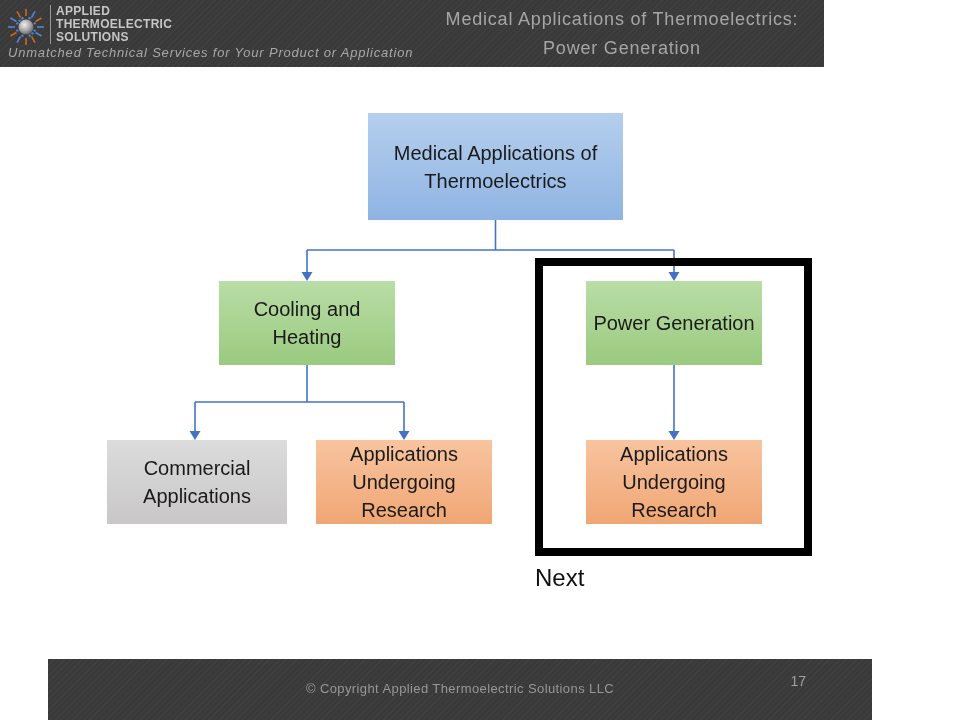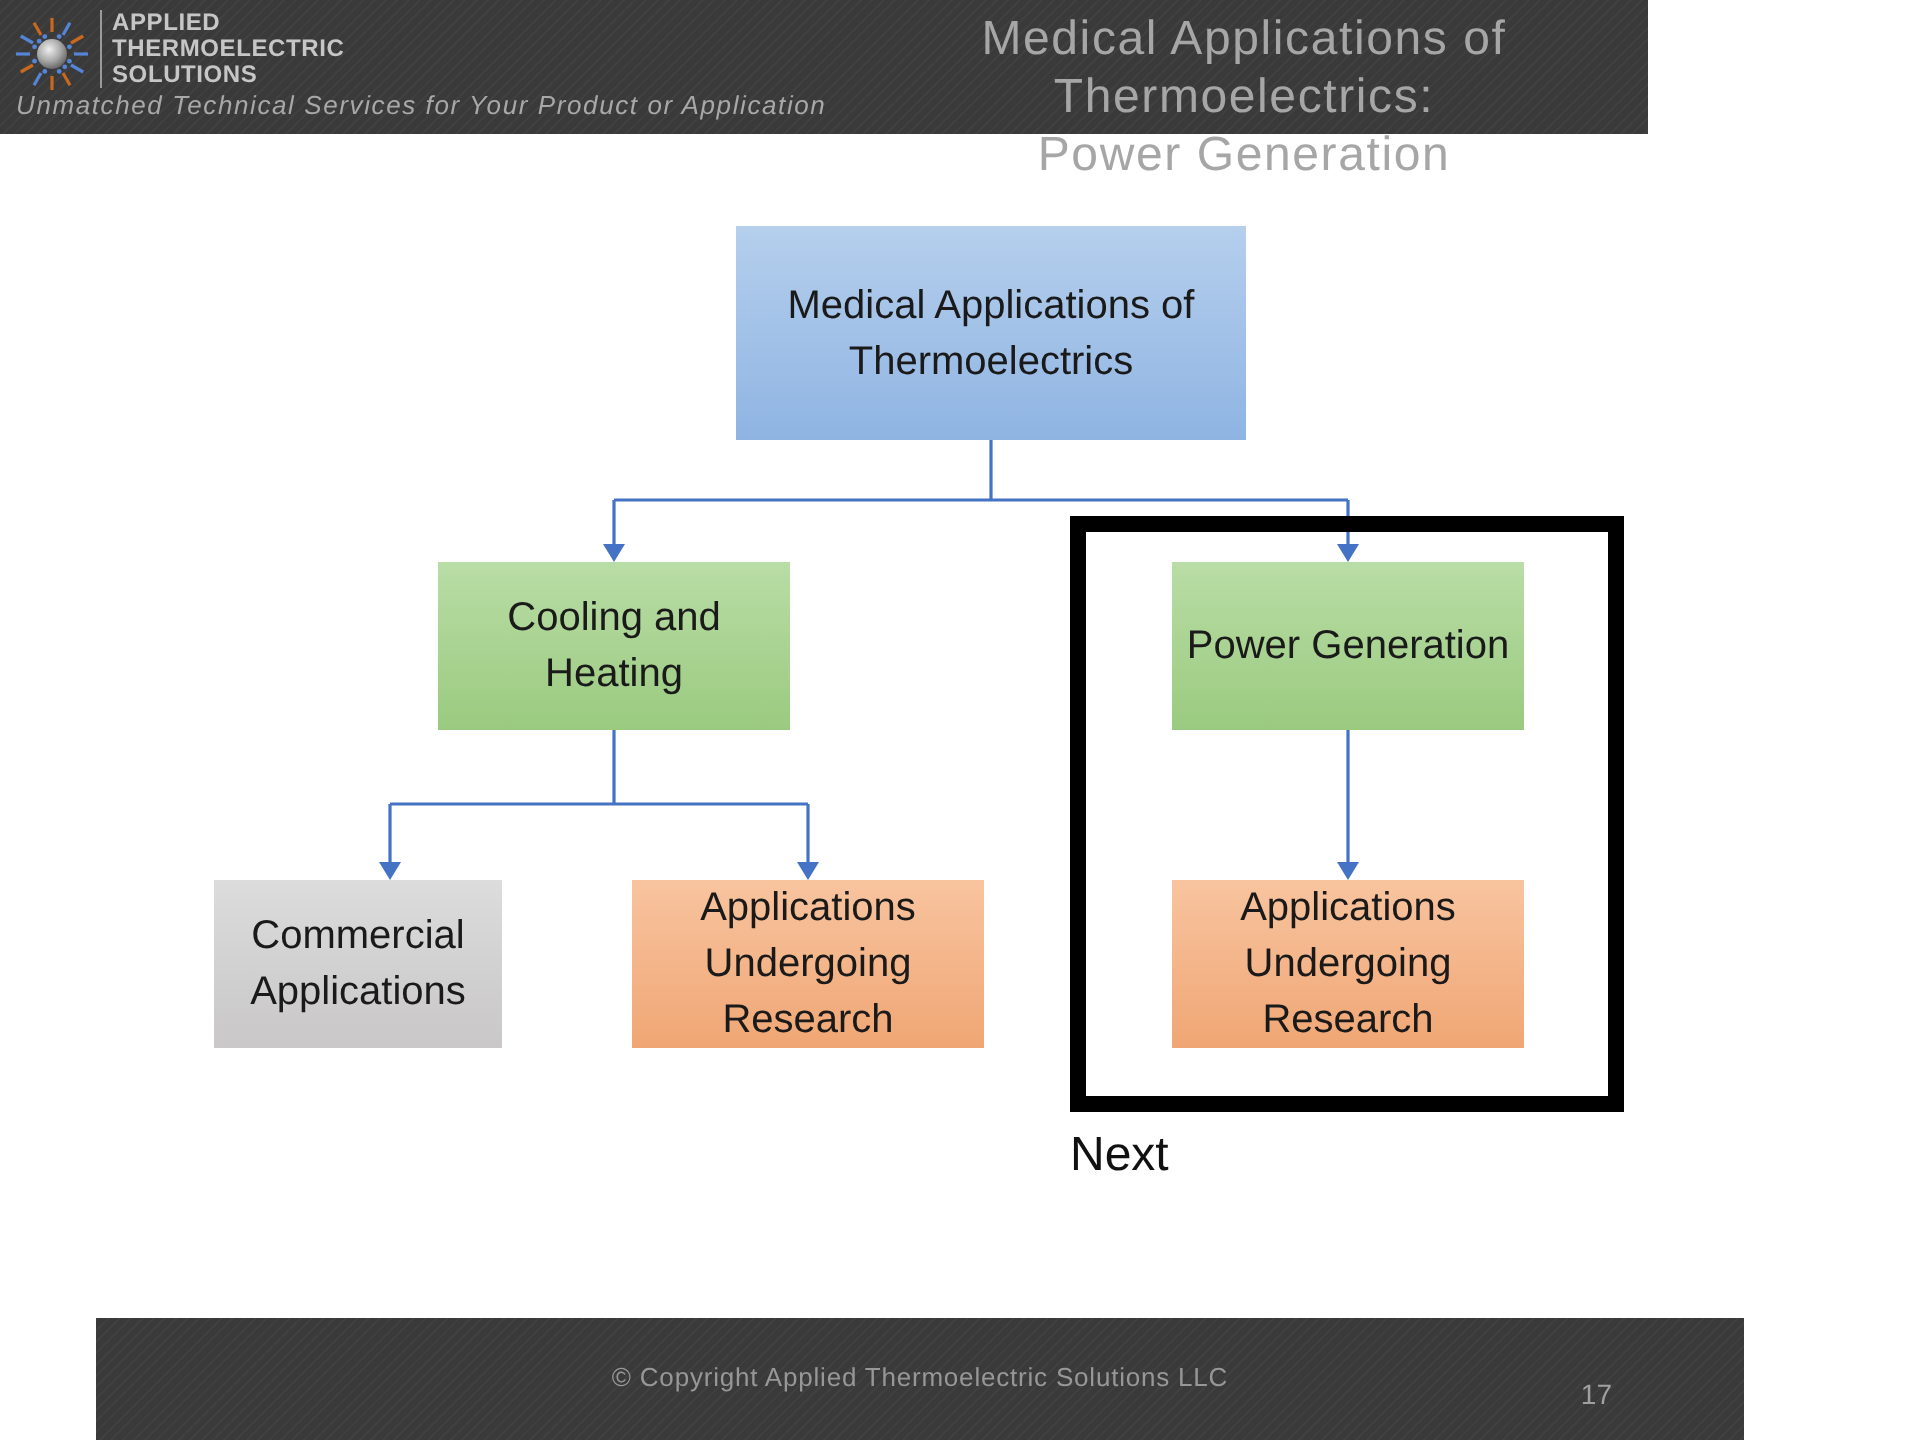--- a/index.html
+++ b/index.html
@@ -9,38 +9,38 @@
   
   .bar{position:absolute;left:0;width:824px;background:#3a3a3a;
        background-image:repeating-linear-gradient(135deg,rgba(255,255,255,0.03) 0 1px,transparent 1px 4px);}
   .header{top:0;height:67px;}
   .logo{position:absolute;left:6px;top:5px;display:flex;align-items:flex-start;}
   .logo svg{display:block;}
   .logo-text{margin-left:4px;border-left:1px solid #9a9a9a;padding-left:5px;
              font-size:12px;font-weight:bold;line-height:13px;color:#c6c6c6;letter-spacing:0.3px;}
   .tagline{position:absolute;left:8px;top:45px;font-size:13px;color:#a8a8a8;letter-spacing:0.8px;font-style:italic;}
   .title{position:absolute;left:420px;right:0;top:5px;text-align:center;
-         font-size:24px;line-height:29px;color:#a6a6a6;letter-spacing:0.8px;}
+         font-size:18px;line-height:29px;color:#a6a6a6;letter-spacing:0.8px;}
 
   
   .footer{top:659px;height:61px;margin-left:48px;}
   .copyright{position:absolute;left:0;right:0;top:22px;text-align:center;
              font-size:13px;color:#979797;letter-spacing:0.4px;}
-  .page-num{position:absolute;right:66px;top:30px;font-size:14px;color:#a0a0a0;}
+  .page-num{position:absolute;right:66px;top:14px;font-size:14px;color:#a0a0a0;}
 
   
   .connectors{position:absolute;left:0;top:0;}
   .node{position:absolute;display:flex;align-items:center;justify-content:center;
         text-align:center;color:#1a1a1a;font-size:20px;line-height:28px;}
   .node-root{left:368px;top:113px;width:255px;height:107px;
              background:linear-gradient(#b5cfed,#8fb4e2);}
   .node-cooling{left:219px;top:281px;width:176px;height:84px;}
   .node-power{left:586px;top:281px;width:176px;height:84px;}
   .green{background:linear-gradient(#b9dda6,#9aca7f);}
-  .node-commercial{left:107px;top:440px;width:144px;height:84px;
+  .node-commercial{left:107px;top:440px;width:180px;height:84px;
                    background:linear-gradient(#dcdcdc,#c9c7c7);}
   .orange{background:linear-gradient(#f8c49f,#f0a674);}
   .node-research-left{left:316px;top:440px;width:176px;height:84px;}
   .node-research-right{left:586px;top:440px;width:176px;height:84px;}
 
   .highlight-rect{position:absolute;left:535px;top:258px;width:277px;height:298px;
                   border:8px solid #000;box-sizing:border-box;}
   .next-label{position:absolute;left:535px;top:564px;width:277px;text-align:left;
               font-size:24px;color:#111;}
 </style>

